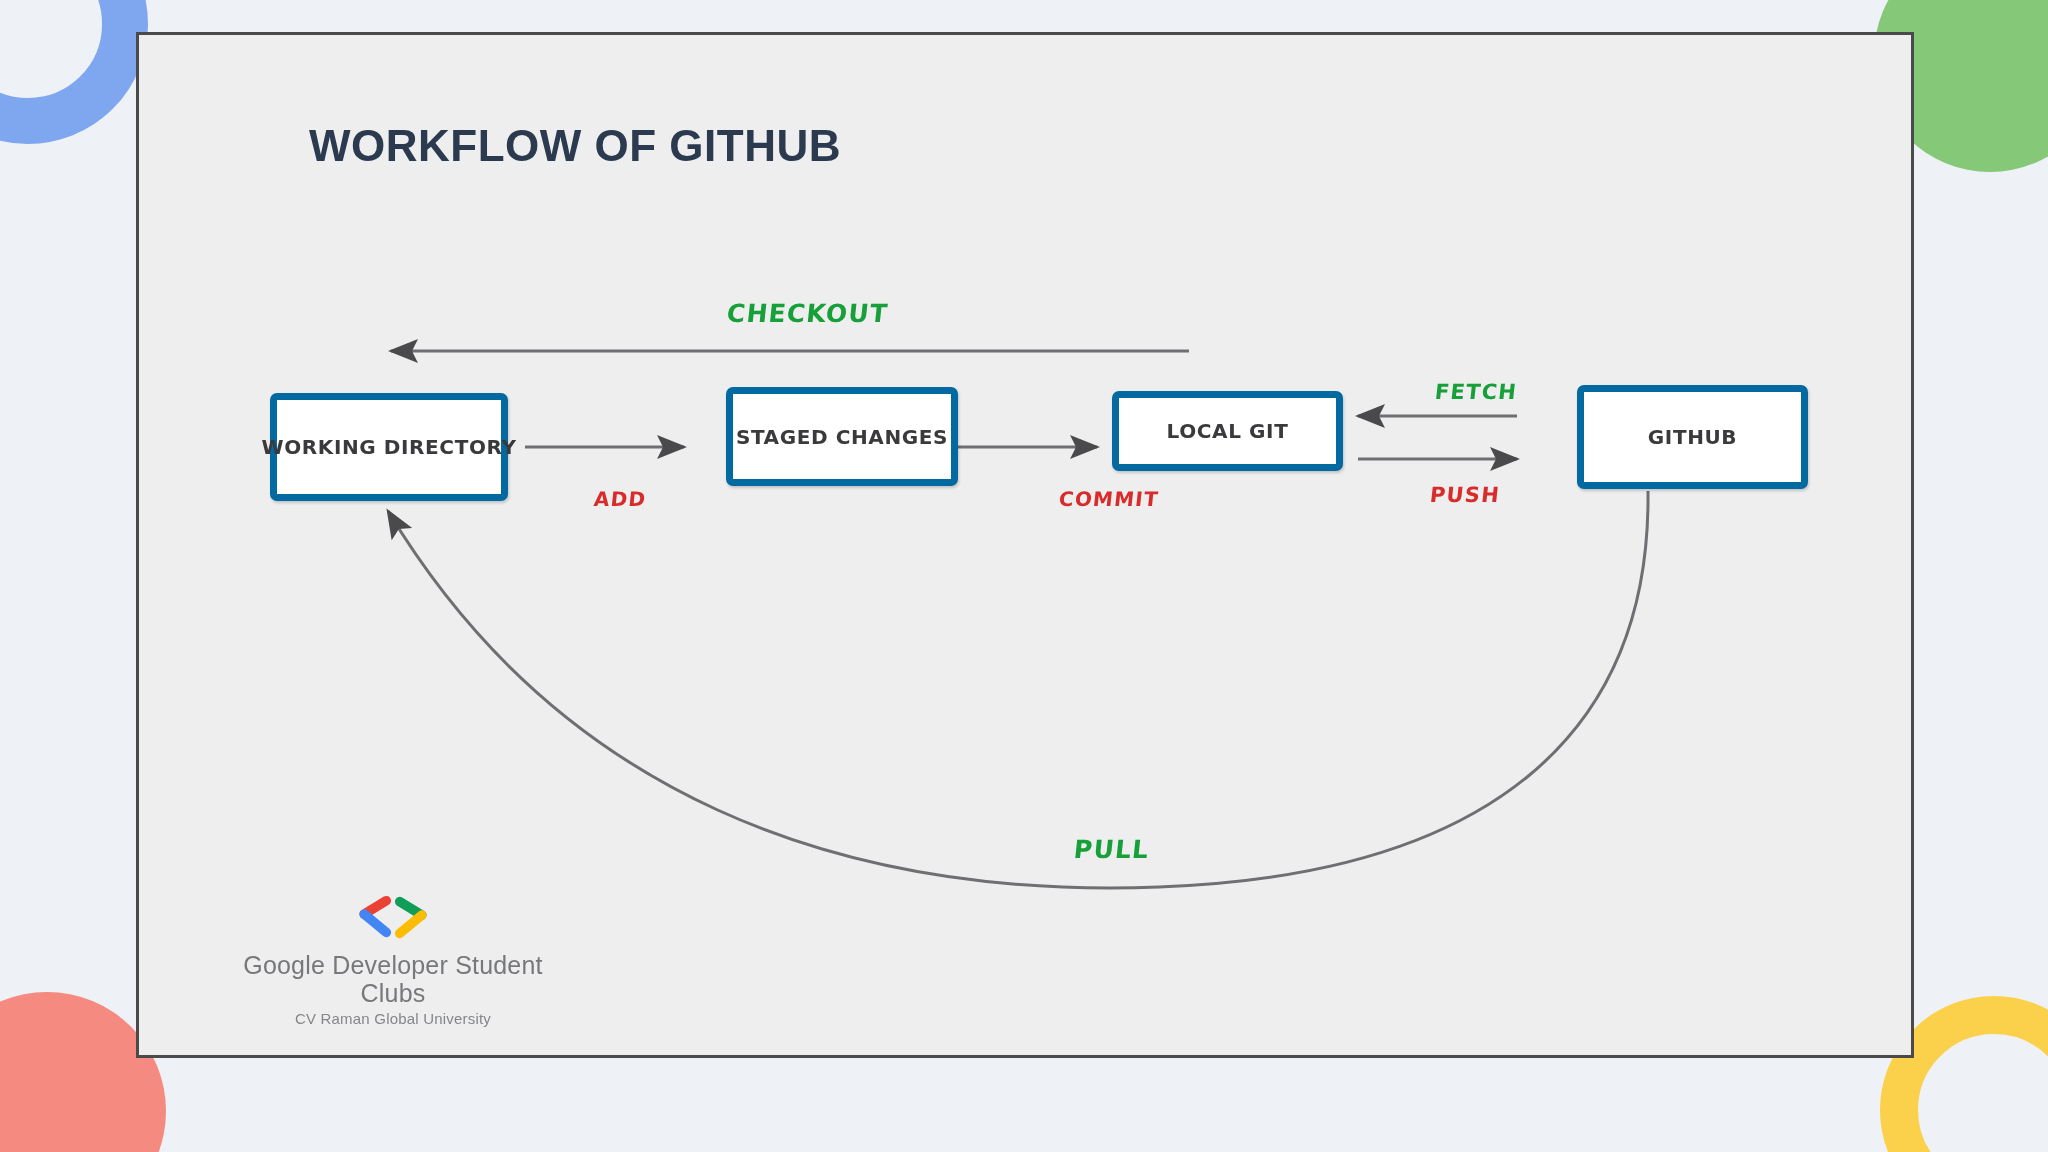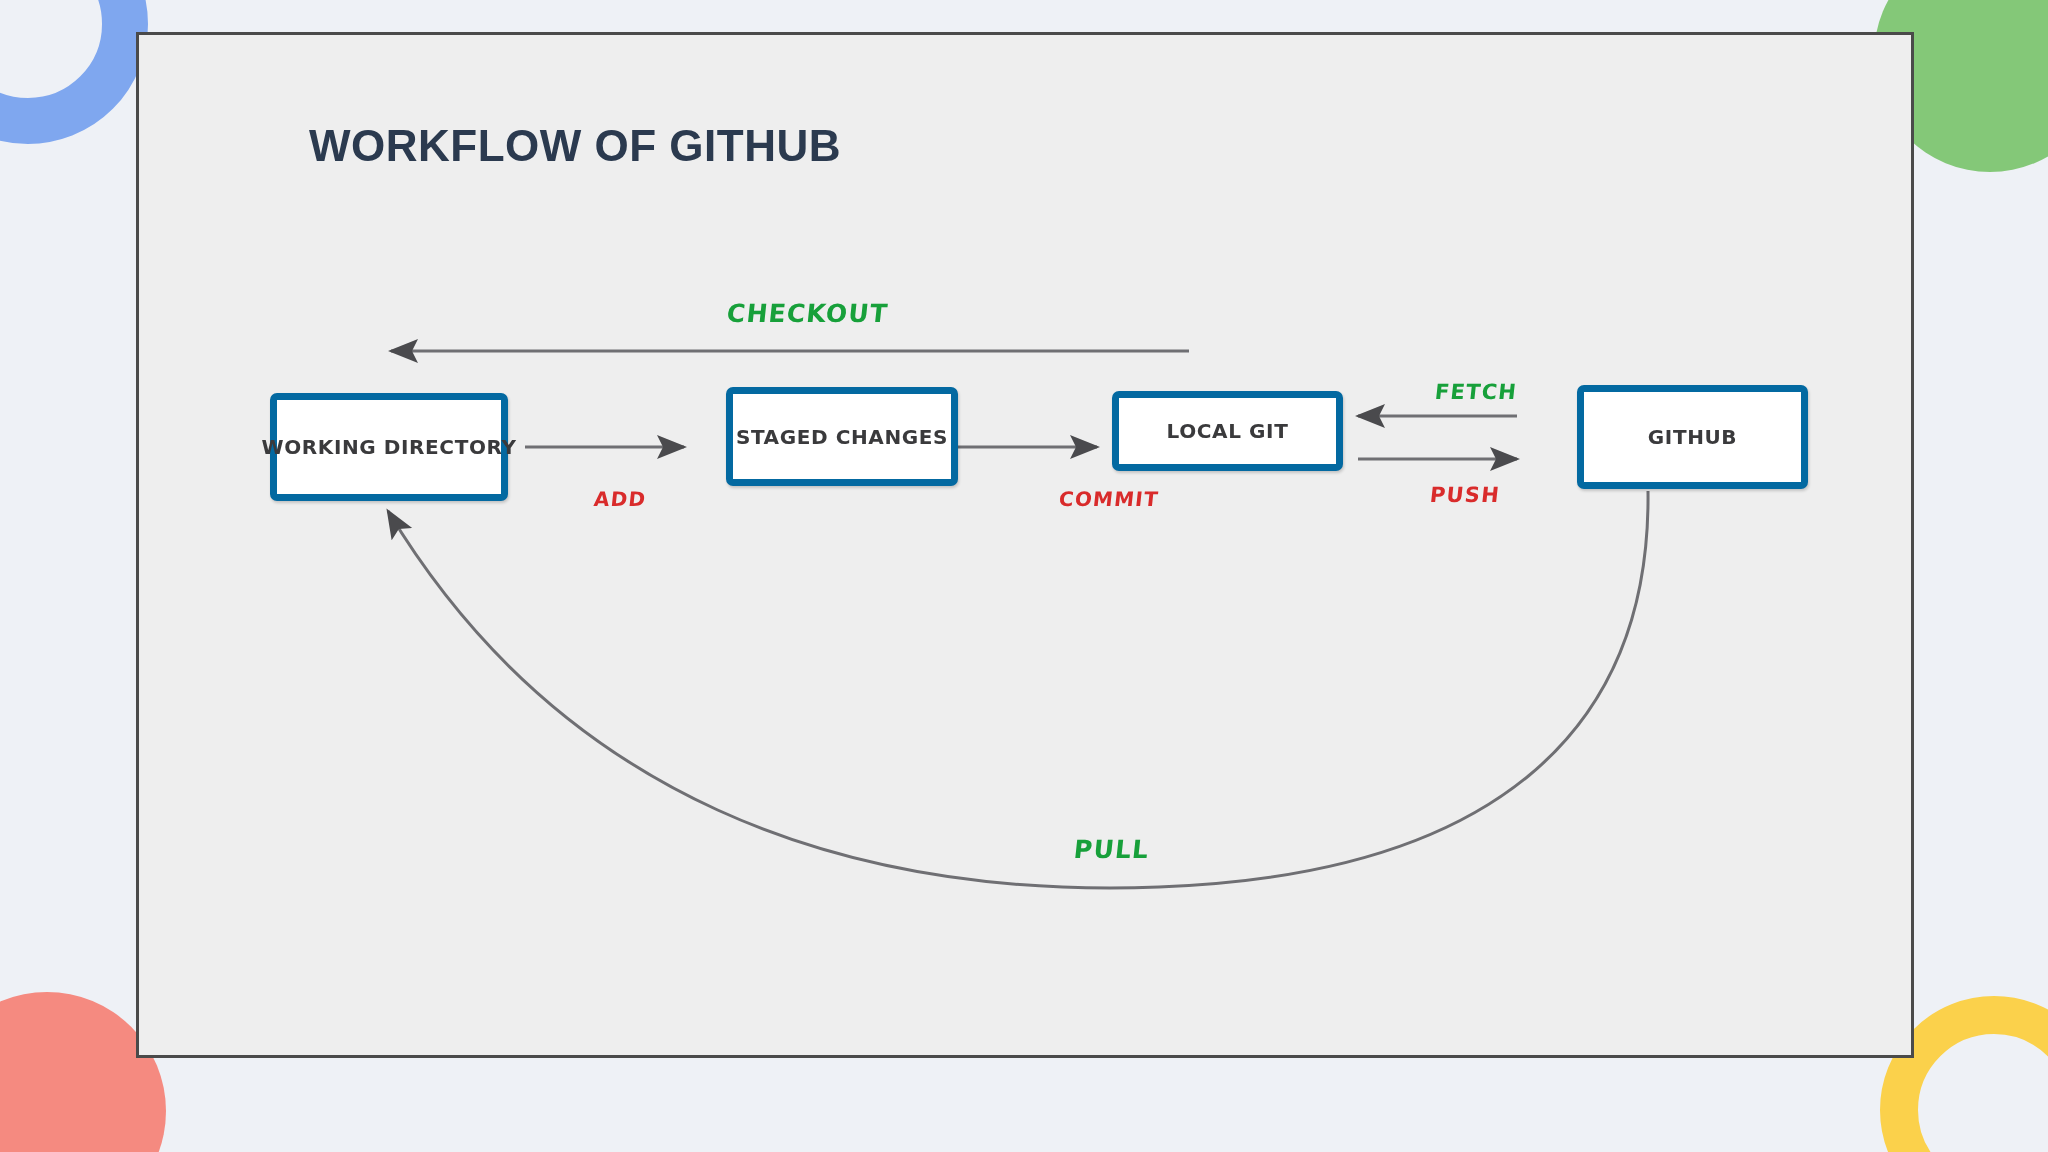--- a/index.html
+++ b/index.html
@@ -201,14 +201,26 @@
     <span class="node-label">GITHUB</span>
   </div>
 
   <div class="edge-label lbl-green" id="label-checkout">CHECKOUT</div>
   <div class="edge-label lbl-red" id="label-add">ADD</div>
   <div class="edge-label lbl-red" id="label-commit">COMMIT</div>
   <div class="edge-label lbl-green" id="label-fetch">FETCH</div>
   <div class="edge-label lbl-red" id="label-push">PUSH</div>
   <div class="edge-label lbl-green" id="label-pull">PULL</div>
 
+  <div id="gdsc-footer">
+    <svg id="gdsc-logo" viewBox="0 0 100 50" xmlns="http://www.w3.org/2000/svg">
+      <g stroke-linecap="round" stroke-width="10" fill="none">
+        <line x1="43" y1="7" x2="20" y2="21" stroke="#ea4335"></line>
+        <line x1="20" y1="21" x2="43" y2="40" stroke="#4285f4"></line>
+        <line x1="57" y1="8" x2="80" y2="22" stroke="#0f9d58"></line>
+        <line x1="80" y1="22" x2="57" y2="41" stroke="#fbbc04"></line>
+      </g>
+    </svg>
+    <div id="gdsc-title">Google Developer Student Clubs</div>
+    <div id="gdsc-subtitle">CV Raman Global University</div>
+  </div>
 
 </div>
 
 </body></html>

